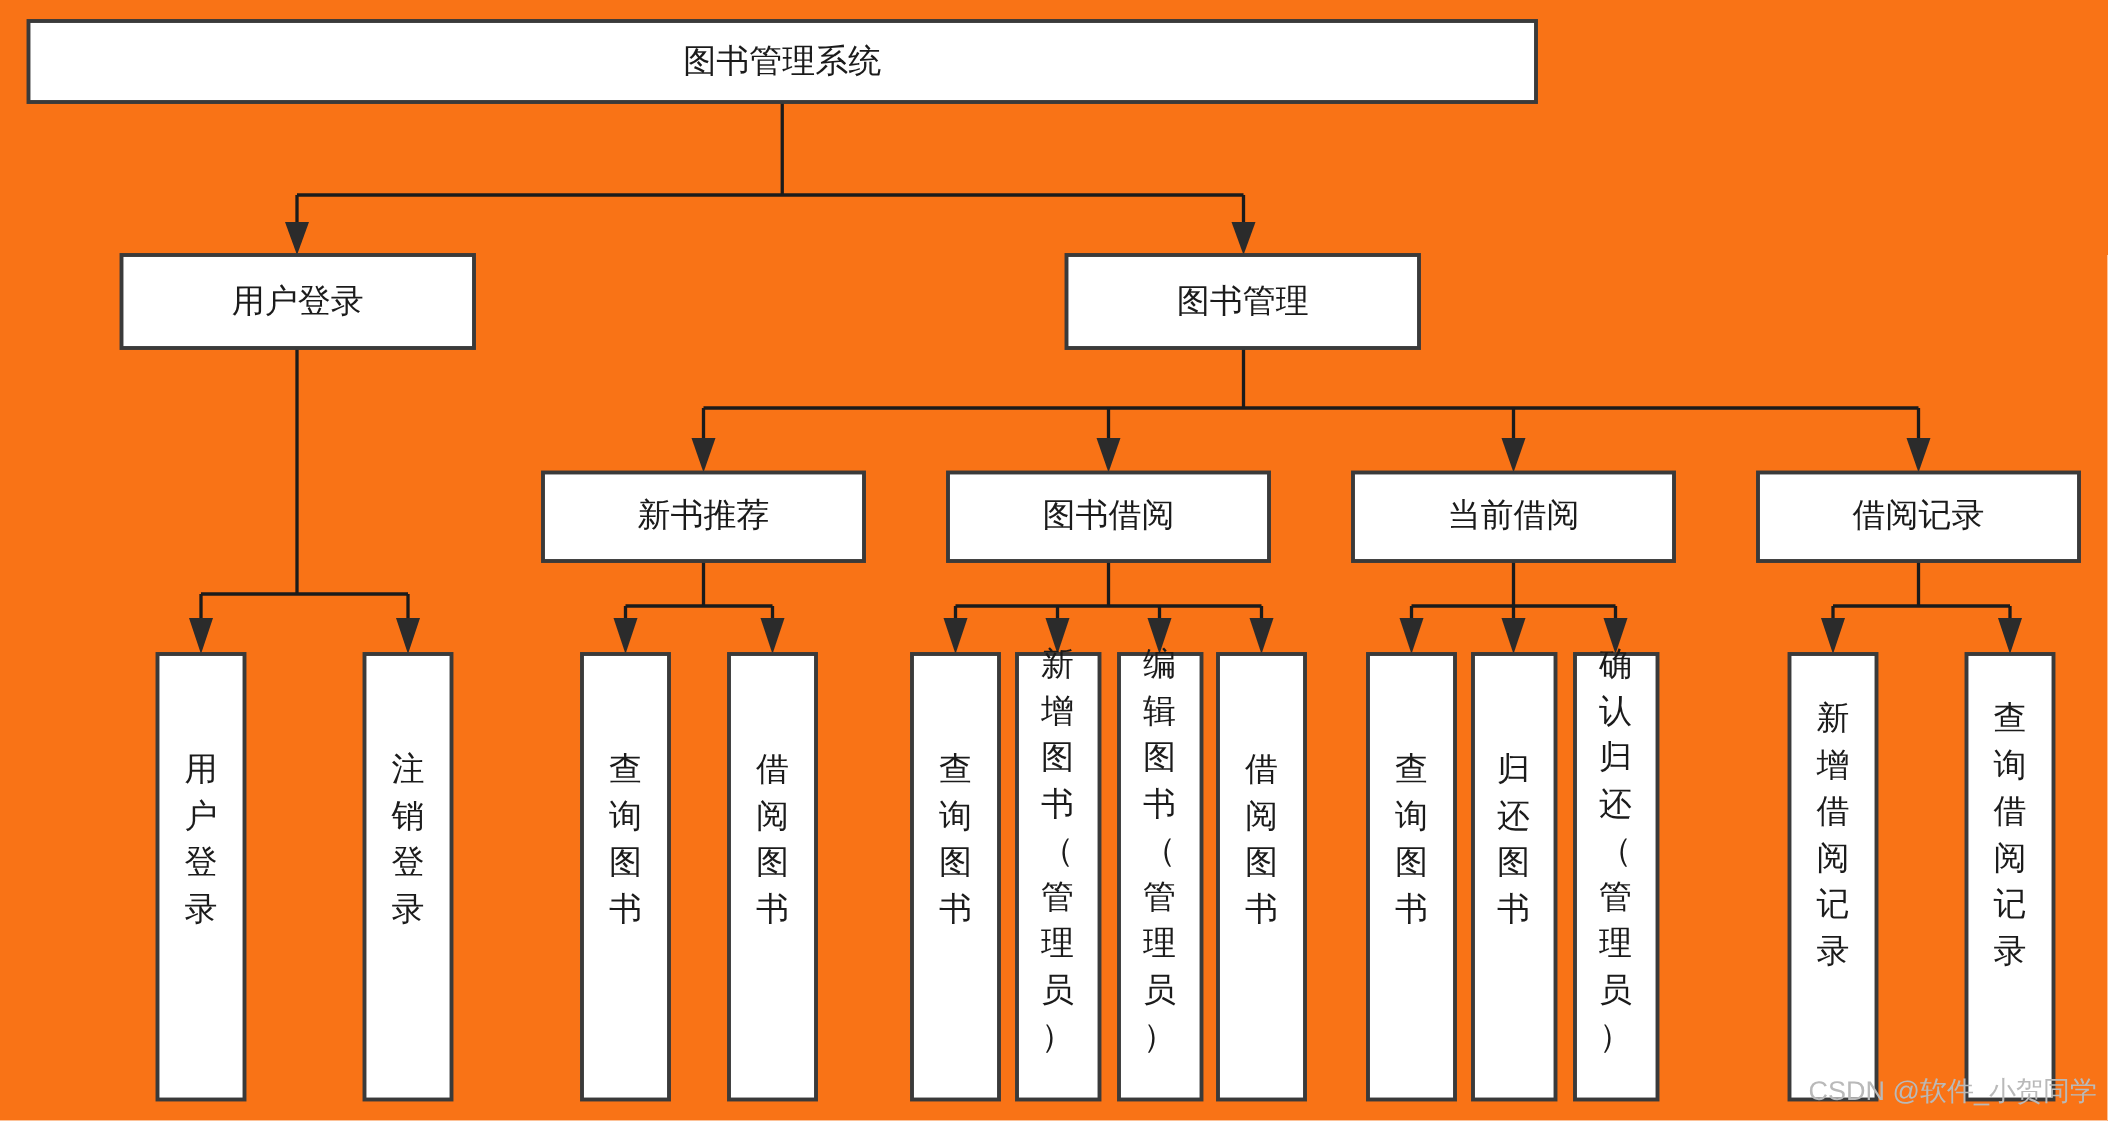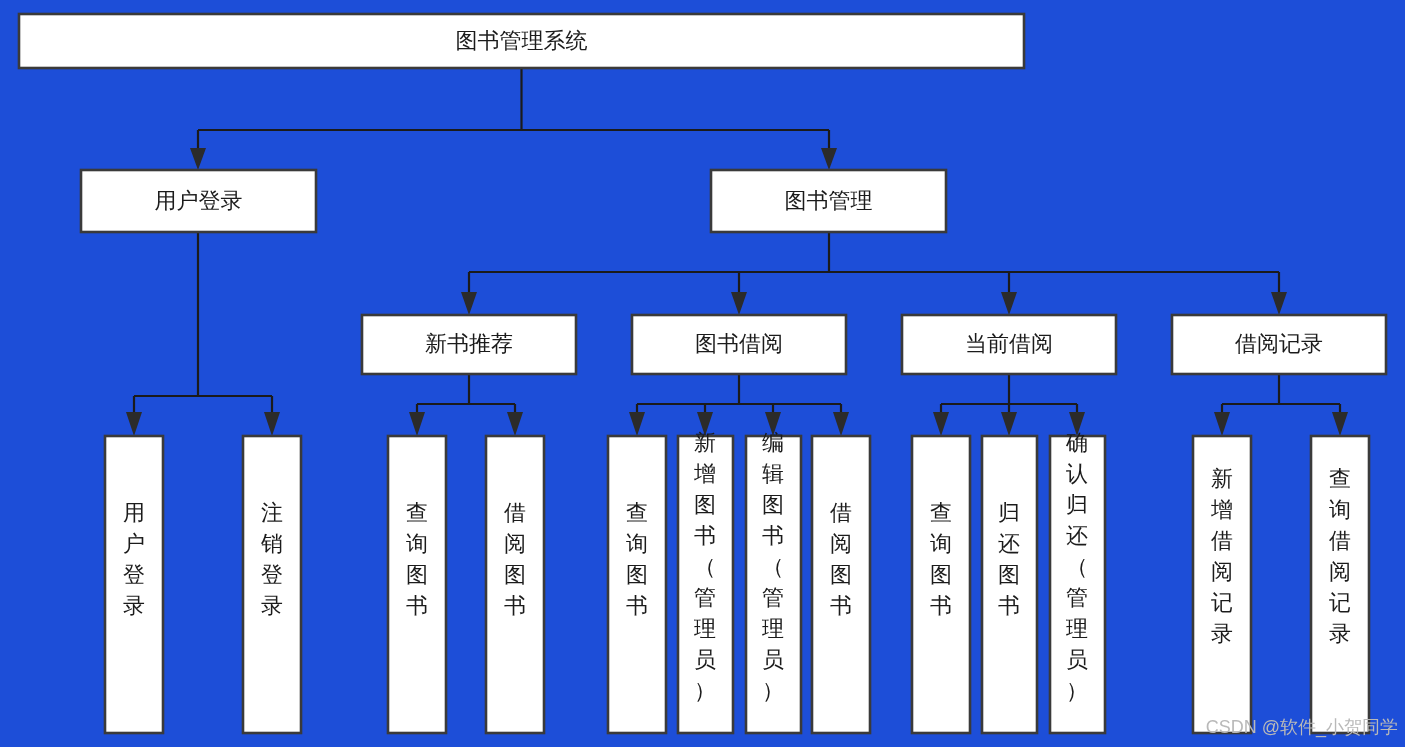--- a/index.html
+++ b/index.html
@@ -10,21 +10,21 @@
   body {
     width: 1405px;
     height: 747px;
     font-family: "Liberation Sans", sans-serif;
     overflow: hidden;
   }
   #diagram-root {
     position: relative;
     width: 1405px;
     height: 747px;
-    background: #1d4ed8;
+    background: #f97316;
   }
   svg#tree-svg {
     position: absolute;
     left: 0;
     top: 0;
     width: 1405px;
     height: 747px;
     display: block;
   }
   .node-box {

